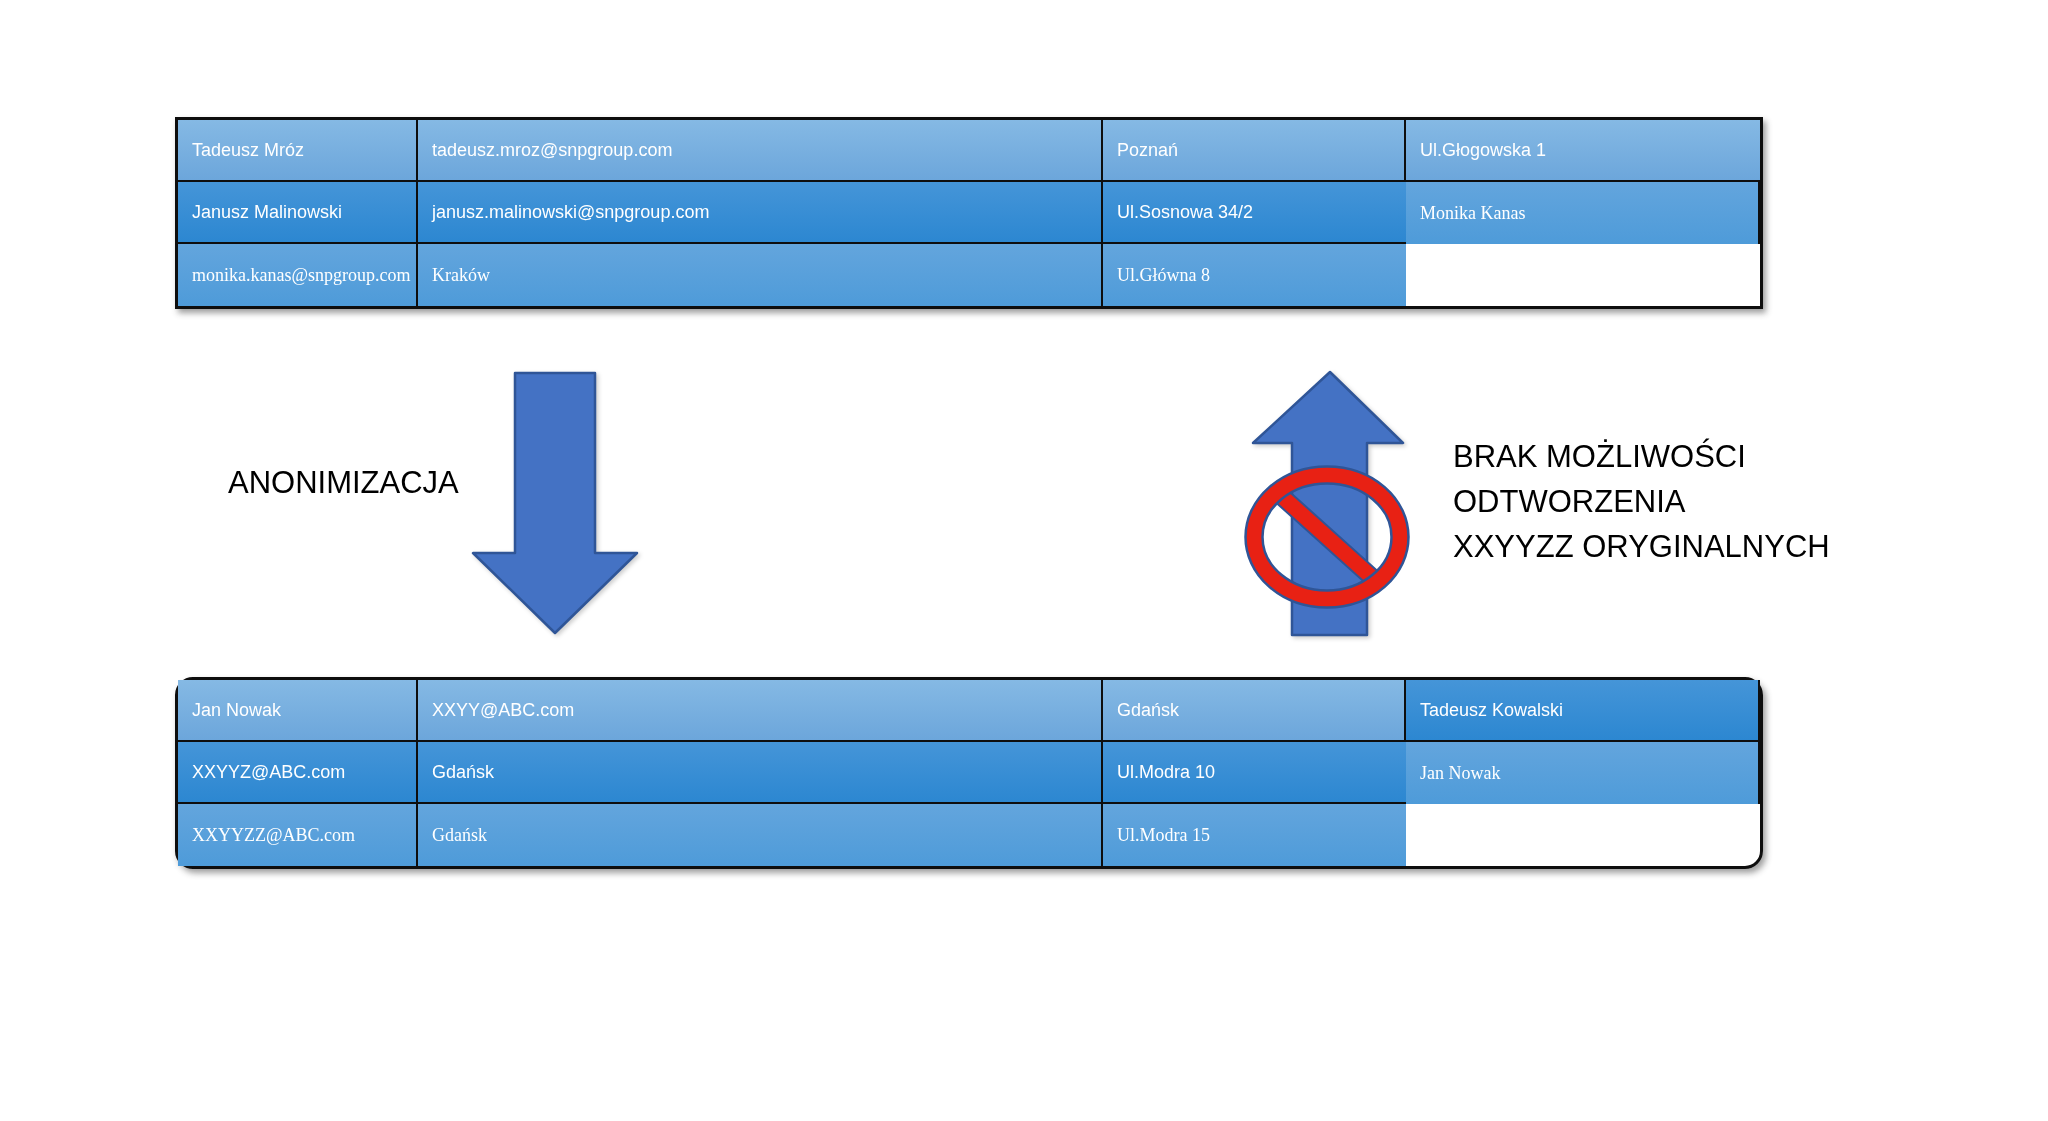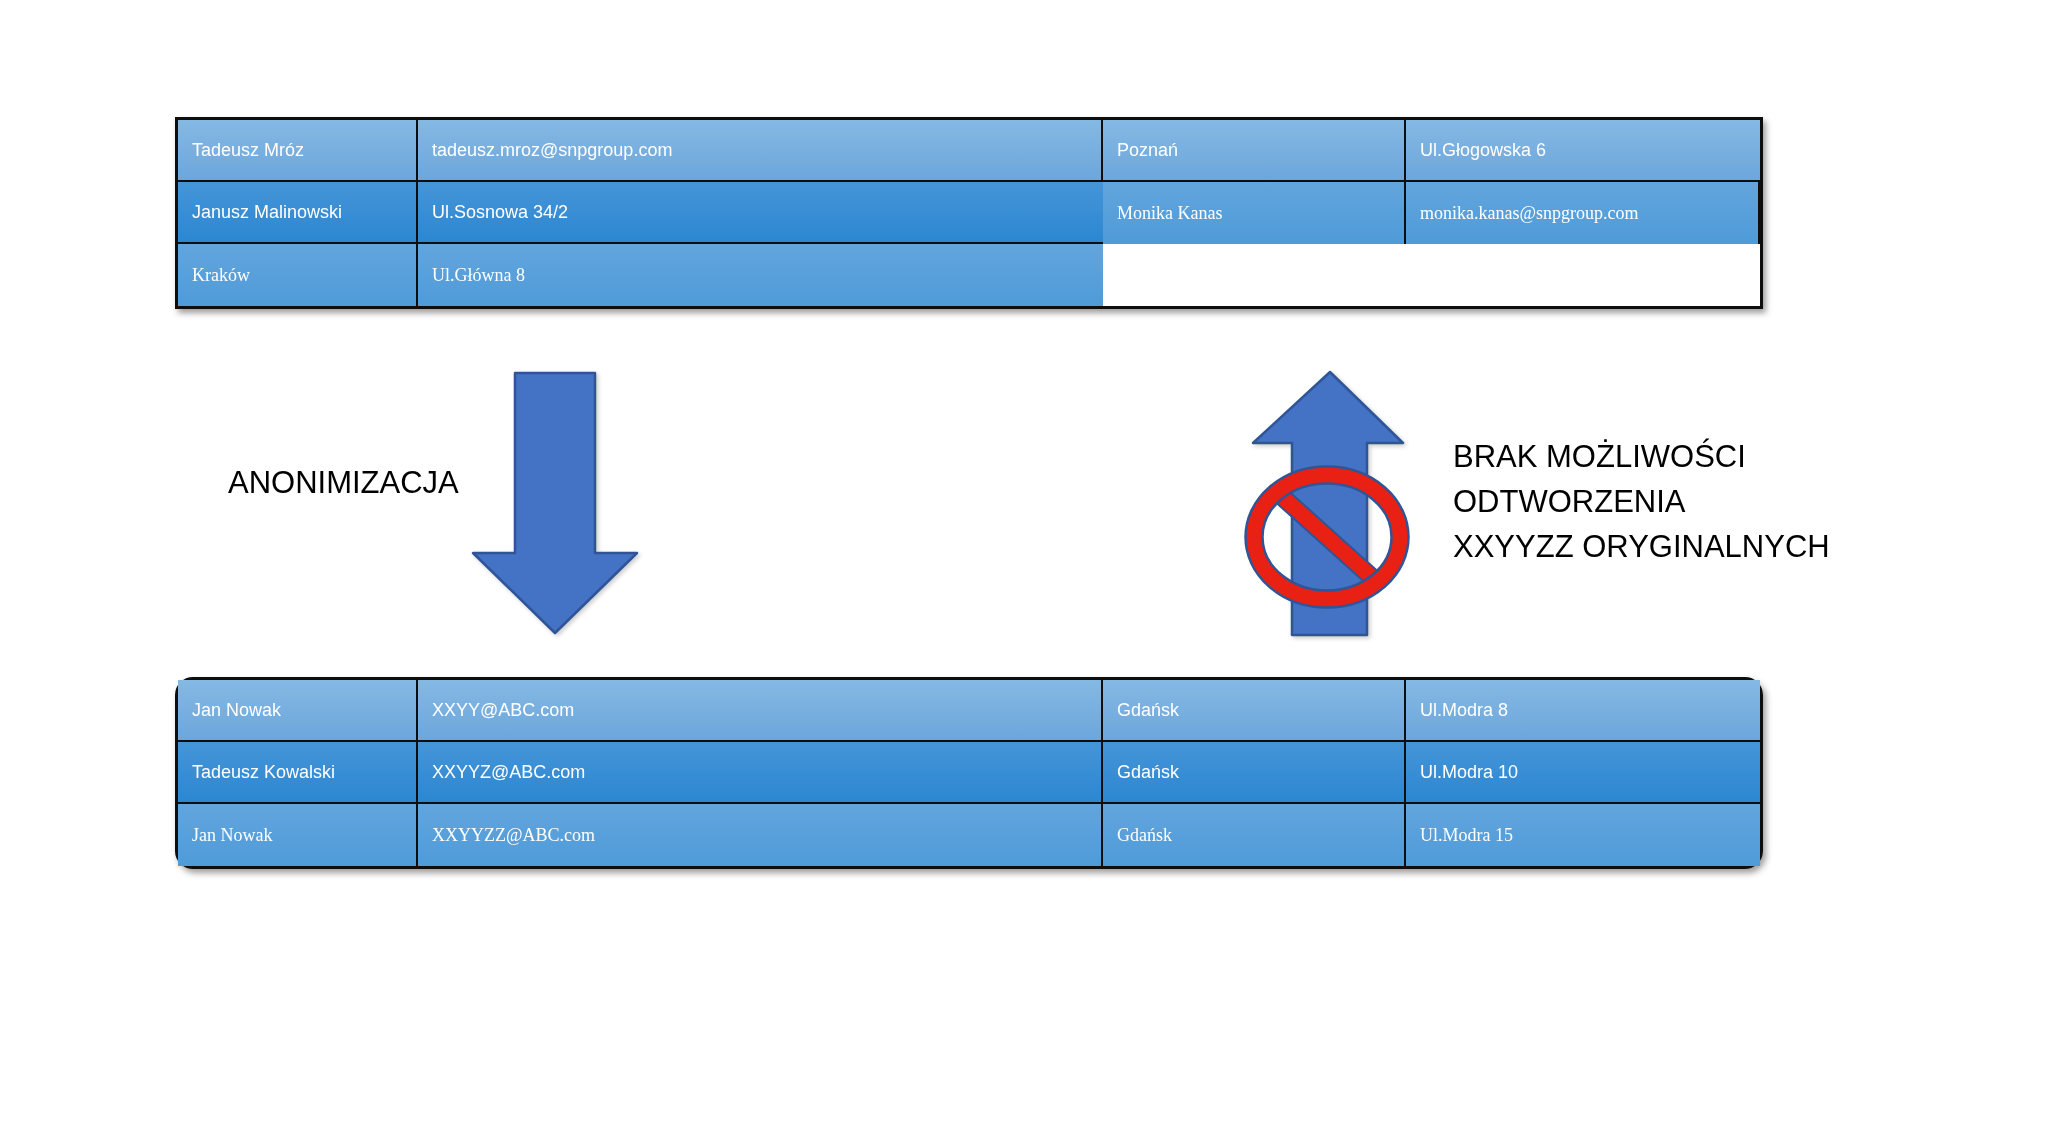--- a/index.html
+++ b/index.html
@@ -67,23 +67,24 @@
 </style>
 </head>
 <body>
 
 <div class="canvas">
 
   <div class="data-table top">
     <div class="cell band-a">Tadeusz Mróz</div>
     <div class="cell band-a">tadeusz.mroz@snpgroup.com</div>
     <div class="cell band-a">Poznań</div>
-    <div class="cell band-a last-col">Ul.Głogowska 6</div>
+    <div class="cell band-a last-col">Ul.Głogowska 1</div>
 
     <div class="cell band-b">Janusz Malinowski</div>
+    <div class="cell band-b">janusz.malinowski@snpgroup.com</div>
     <div class="cell band-b last-col">Ul.Sosnowa 34/2</div>
 
     <div class="cell band-c last-row">Monika Kanas</div>
     <div class="cell band-c last-row">monika.kanas@snpgroup.com</div>
     <div class="cell band-c last-row">Kraków</div>
     <div class="cell band-c last-row last-col">Ul.Główna 8</div>
   </div>
 
   <div class="label label-anonimizacja">ANONIMIZACJA</div>
 
@@ -107,21 +108,20 @@
   <div class="label label-no-restore">
     <div>BRAK MOŻLIWOŚCI</div>
     <div>ODTWORZENIA</div>
     <div>XXYYZZ ORYGINALNYCH</div>
   </div>
 
   <div class="data-table bottom">
     <div class="cell band-a">Jan Nowak</div>
     <div class="cell band-a">XXYY@ABC.com</div>
     <div class="cell band-a">Gdańsk</div>
-    <div class="cell band-a last-col">Ul.Modra 8</div>
 
     <div class="cell band-b">Tadeusz Kowalski</div>
     <div class="cell band-b">XXYYZ@ABC.com</div>
     <div class="cell band-b">Gdańsk</div>
     <div class="cell band-b last-col">Ul.Modra 10</div>
 
     <div class="cell band-c last-row">Jan Nowak</div>
     <div class="cell band-c last-row">XXYYZZ@ABC.com</div>
     <div class="cell band-c last-row">Gdańsk</div>
     <div class="cell band-c last-row last-col">Ul.Modra 15</div>

